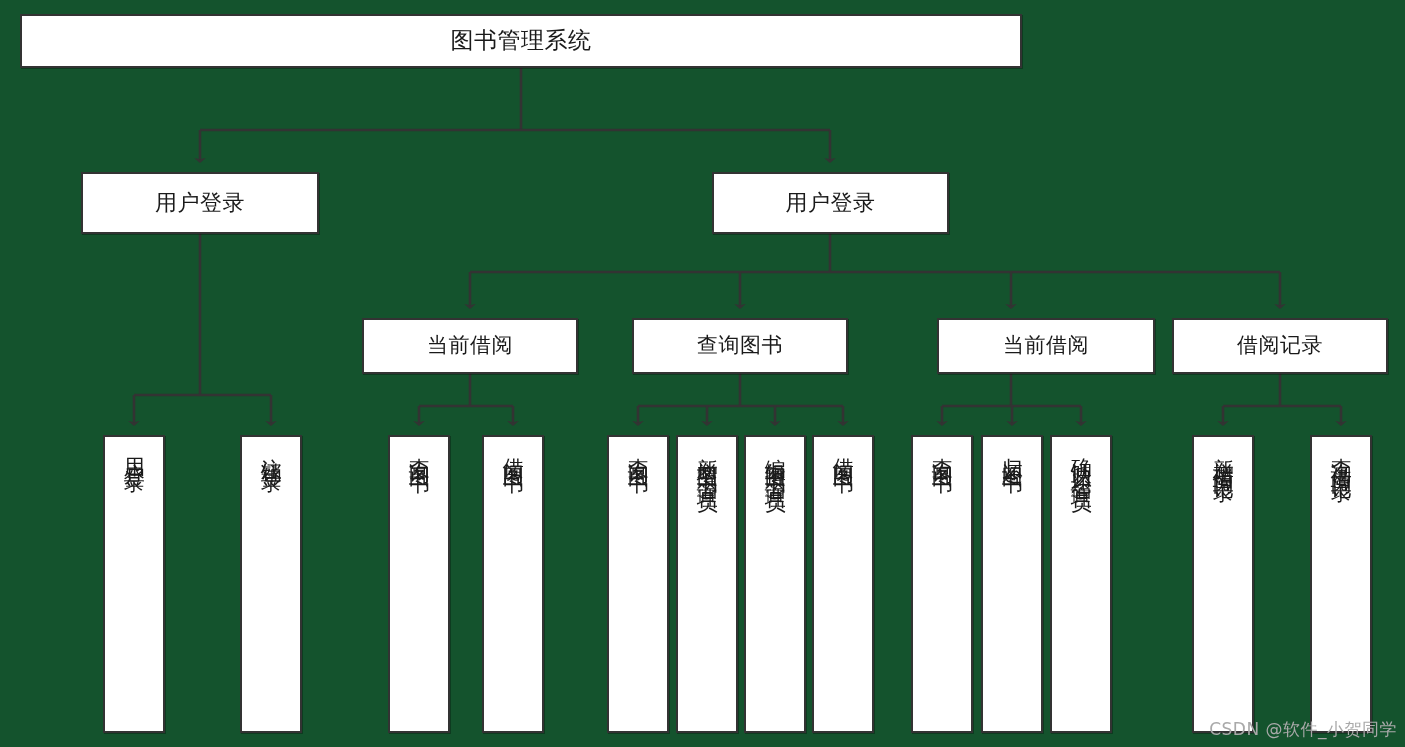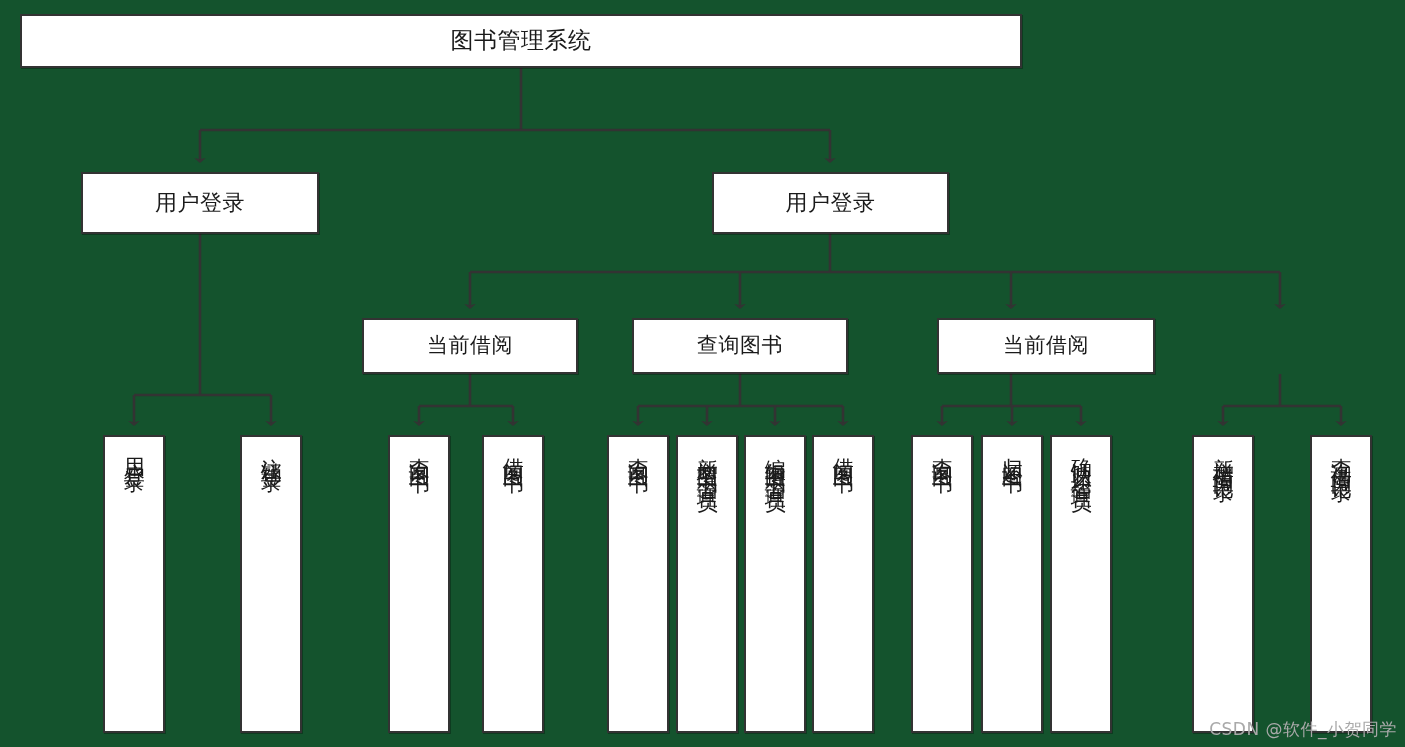--- a/index.html
+++ b/index.html
@@ -139,20 +139,23 @@
 
   <div class="node level3" style="left: 362px; top: 318px; width: 216px; height: 56px; border-color: rgb(51, 51, 51); background: rgb(255, 255, 255);">
     <span class="label" style="color: rgb(26, 26, 26);">当前借阅</span>
   </div>
   <div class="node level3" style="left: 632px; top: 318px; width: 216px; height: 56px; border-color: rgb(51, 51, 51); background: rgb(255, 255, 255);">
     <span class="label" style="color: rgb(26, 26, 26);">查询图书</span>
   </div>
   <div class="node level3" style="left: 902px; top: 318px; width: 218px; height: 56px; border-color: rgb(51, 51, 51); background: rgb(255, 255, 255); margin-left: 35px;">
     <span class="label" style="color: rgb(26, 26, 26);">当前借阅</span>
   </div>
+  <div class="node level3" style="left: 1172px; top: 318px; width: 216px; height: 56px; border-color: rgb(51, 51, 51); background: rgb(255, 255, 255);">
+    <span class="label" style="color: rgb(26, 26, 26);">借阅记录</span>
+  </div>
 
   <div class="node vertical" style="left: 103px; top: 435px; width: 62px; height: 298px; border-color: rgb(51, 51, 51); background: rgb(255, 255, 255);">
     <span class="label" style="color: rgb(26, 26, 26);">用户登录</span>
   </div>
   <div class="node vertical" style="left: 240px; top: 435px; width: 62px; height: 298px; border-color: rgb(51, 51, 51); background: rgb(255, 255, 255);">
     <span class="label" style="color: rgb(26, 26, 26);">注销登录</span>
   </div>
   <div class="node vertical" style="left: 388px; top: 435px; width: 62px; height: 298px; border-color: rgb(51, 51, 51); background: rgb(255, 255, 255);">
     <span class="label" style="color: rgb(26, 26, 26);">查询图书</span>
   </div>

